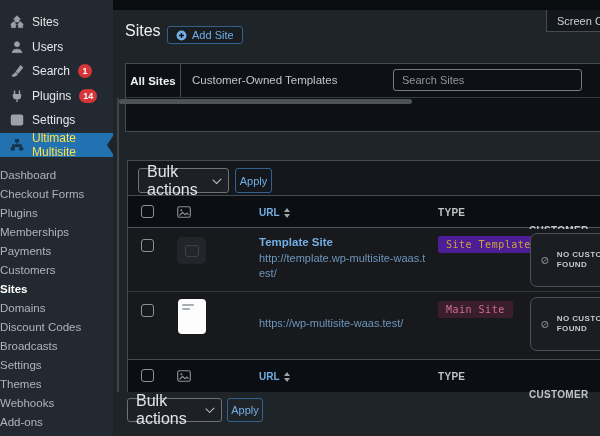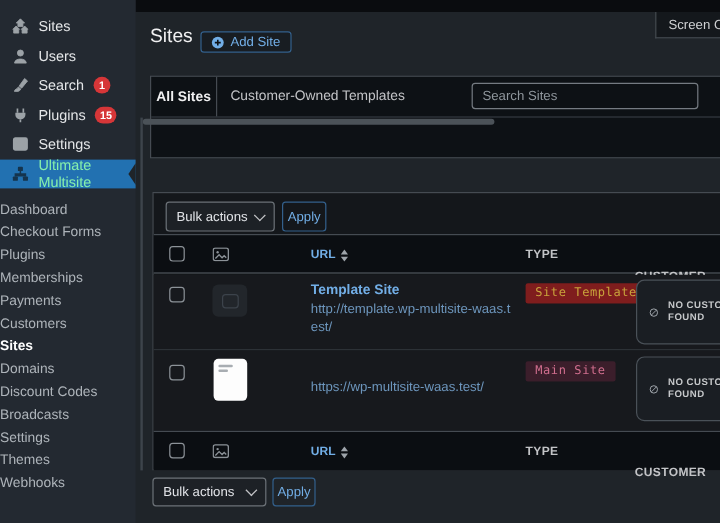--- a/index.html
+++ b/index.html
@@ -12,21 +12,21 @@
                   border:1px solid #454b52;border-top:none;color:#d0d2d4;font-size:11px;line-height:22px;
                   padding-left:10px;white-space:nowrap;box-sizing:border-box;}
 
   
   .sidebar{position:absolute;left:0;top:0;width:113px;height:436px;background:#232931;}
   .side-items{position:absolute;top:10px;left:0;width:113px;}
   .side-item{position:relative;height:24.5px;display:flex;align-items:center;gap:8px;padding-left:10px;
              color:#e4e6e8;font-size:12px;cursor:pointer;box-sizing:border-box;}
   .side-item svg{flex:0 0 auto;}
   .si-ico{fill:#9ca2a7;stroke:#9ca2a7;}
-  .side-item.active{background:#2271b1;color:#86efac;}
+  .side-item.active{background:#2271b1;color:#fde047;}
   .side-item.active .si-ico{fill:#15344d;stroke:#15344d;}
   .notch{position:absolute;right:0;top:50%;transform:translateY(-50%);width:0;height:0;
          border-top:9px solid transparent;border-bottom:9px solid transparent;border-right:6px solid #1f2429;}
   .nbadge{background:#d63638;color:#fff;font-size:9px;font-weight:700;height:14px;line-height:14px;
           border-radius:9px;text-align:center;padding:0 4px;min-width:6px;}
   .submenu{position:absolute;left:0;top:166px;width:113px;}
   .sub-item{height:19px;line-height:19px;color:#aeb4ba;font-size:11.5px;
             white-space:nowrap;cursor:pointer;}
   .sub-item.active{color:#fff;font-weight:700;}
 
@@ -51,21 +51,21 @@
   .search-input::placeholder{color:#8f969c;}
 
   
   .h-scroll{position:absolute;left:119px;top:99px;width:293px;height:5px;border-radius:3px;background:#4b5258;}
   .v-scroll{position:absolute;left:117px;top:98px;width:2px;height:294px;background:#3d444b;}
 
   
   .listbox{position:absolute;left:127px;top:160px;width:478px;height:232px;background:#14171b;
            border:1px solid #454b52;box-sizing:border-box;}
   .select{position:absolute;display:flex;align-items:center;justify-content:space-between;
-          border:1px solid #6c7278;border-radius:3px;background:#1d2126;color:#e2e4e8;font-size:11px;
+          border:1px solid #6c7278;border-radius:3px;background:#1d2126;color:#e2e4e8;font-size:16px;
           padding:0 8px;box-sizing:border-box;cursor:pointer;}
   .chev{width:6px;height:6px;border-right:1.5px solid #c3c4c7;border-bottom:1.5px solid #c3c4c7;
         transform:rotate(45deg);margin-top:-3px;}
   .btn-apply{position:absolute;border:1px solid #33608c;border-radius:3px;background:transparent;
              color:#72aee6;font-size:11px;display:flex;align-items:center;justify-content:center;
              cursor:pointer;box-sizing:border-box;}
   .sel-top{left:10px;top:7px;width:91px;height:25px;}
   .apply-top{left:107px;top:7px;width:37px;height:25px;}
 
   .thead{position:absolute;left:0;right:0;height:33px;background:#0b0e12;border-top:1px solid #454b52;box-sizing:border-box;}
@@ -88,21 +88,21 @@
   .thumb1{position:absolute;left:49px;top:8px;width:29px;height:27px;background:#22262b;border-radius:5px;cursor:pointer;}
   .thumb1:after{content:"";position:absolute;left:8px;top:8px;width:12px;height:10px;border:1.5px solid #3c434b;border-radius:3px;}
   .thumb2{position:absolute;left:50px;top:7px;width:28px;height:35px;background:#fdfdfd;border-radius:4px;cursor:pointer;}
   .thumb2 i{position:absolute;left:4px;height:2px;background:#a8adb2;border-radius:1px;}
   .thumb2 i.l1{top:5px;width:12px;} .thumb2 i.l2{top:9px;width:8px;}
   .site-name{position:absolute;left:131px;font-size:11.5px;font-weight:700;color:#72aee6;cursor:pointer;}
   .site-url{position:absolute;left:131px;width:168px;font-size:11px;line-height:15px;color:#6d96bd;
             word-break:break-all;cursor:pointer;}
   .tbadge{position:absolute;left:310px;font-family:"DejaVu Sans Mono","Liberation Mono",monospace;
           font-size:10px;padding:3px 8px;border-radius:2px;letter-spacing:.5px;white-space:nowrap;}
-  .tbadge.template{color:#c9a43c;background:#7f1d1d;}
+  .tbadge.template{color:#c9a43c;background:#4c1d95;}
   .tbadge.main{color:#d06e8e;background:#3b1e2b;}
   .nocust{position:absolute;left:402px;width:92px;height:54px;border:1px solid #4a5158;border-radius:7px;
           background:#1a1e23;display:flex;align-items:center;gap:8px;padding-left:10px;box-sizing:border-box;}
   .nocust-txt{font-size:8px;font-weight:700;letter-spacing:.4px;color:#c6c8ca;line-height:10.5px;white-space:nowrap;}
 
   .sel-bottom{left:127px;top:398px;width:95px;height:24px;}
   .apply-bottom{left:227px;top:398px;width:36px;height:24px;}
   .sel-bottom,.apply-bottom{position:absolute;}
 </style>
 </head>
@@ -138,21 +138,21 @@
         <span>Search</span>
         <span class="nbadge">1</span>
       </div>
       <div class="side-item">
         <svg class="si-ico" width="14" height="14" viewBox="0 0 20 20" fill="none" stroke-width="2">
           <path d="M6.5 2 V7 M13.5 2 V7" fill="none"></path>
             <path d="M4 7 H16 V9.5 A5.5 5.5 0 0 1 10.5 15 H9.5 A5.5 5.5 0 0 1 4 9.5 Z" stroke="none" style="fill:inherit"></path>
             <path d="M10 15 V18.5" fill="none"></path>
         </svg>
         <span>Plugins</span>
-        <span class="nbadge">15</span>
+        <span class="nbadge">14</span>
       </div>
       <div class="side-item">
         <svg class="si-ico" width="14" height="14" viewBox="0 0 20 20" fill="none" stroke-width="1.8">
           <rect x="2" y="3" width="16" height="14" rx="2"></rect>
             <path d="M5 8 H15 M5 12.5 H15"></path>
             <circle cx="8" cy="8" r="1.6" stroke="none" style="fill:inherit"></circle>
             <circle cx="12.5" cy="12.5" r="1.6" stroke="none" style="fill:inherit"></circle>
         </svg>
         <span>Settings</span>
       </div>
@@ -175,20 +175,21 @@
       <div class="sub-item">Memberships</div>
       <div class="sub-item">Payments</div>
       <div class="sub-item">Customers</div>
       <div class="sub-item active">Sites</div>
       <div class="sub-item">Domains</div>
       <div class="sub-item">Discount Codes</div>
       <div class="sub-item">Broadcasts</div>
       <div class="sub-item">Settings</div>
       <div class="sub-item">Themes</div>
       <div class="sub-item">Webhooks</div>
+      <div class="sub-item">Add-ons</div>
     </div>
   </aside>
 
   <h1 class="page-title" style="margin:0;">Sites</h1>
   <button class="add-site">
     <svg width="11" height="11" viewBox="0 0 20 20">
       <circle cx="10" cy="10" r="9" fill="#72aee6"></circle>
         <path d="M10 5.5 V14.5 M5.5 10 H14.5" stroke="#0d1115" stroke-width="2.4"></path>
     </svg>
     <span>Add Site</span>

